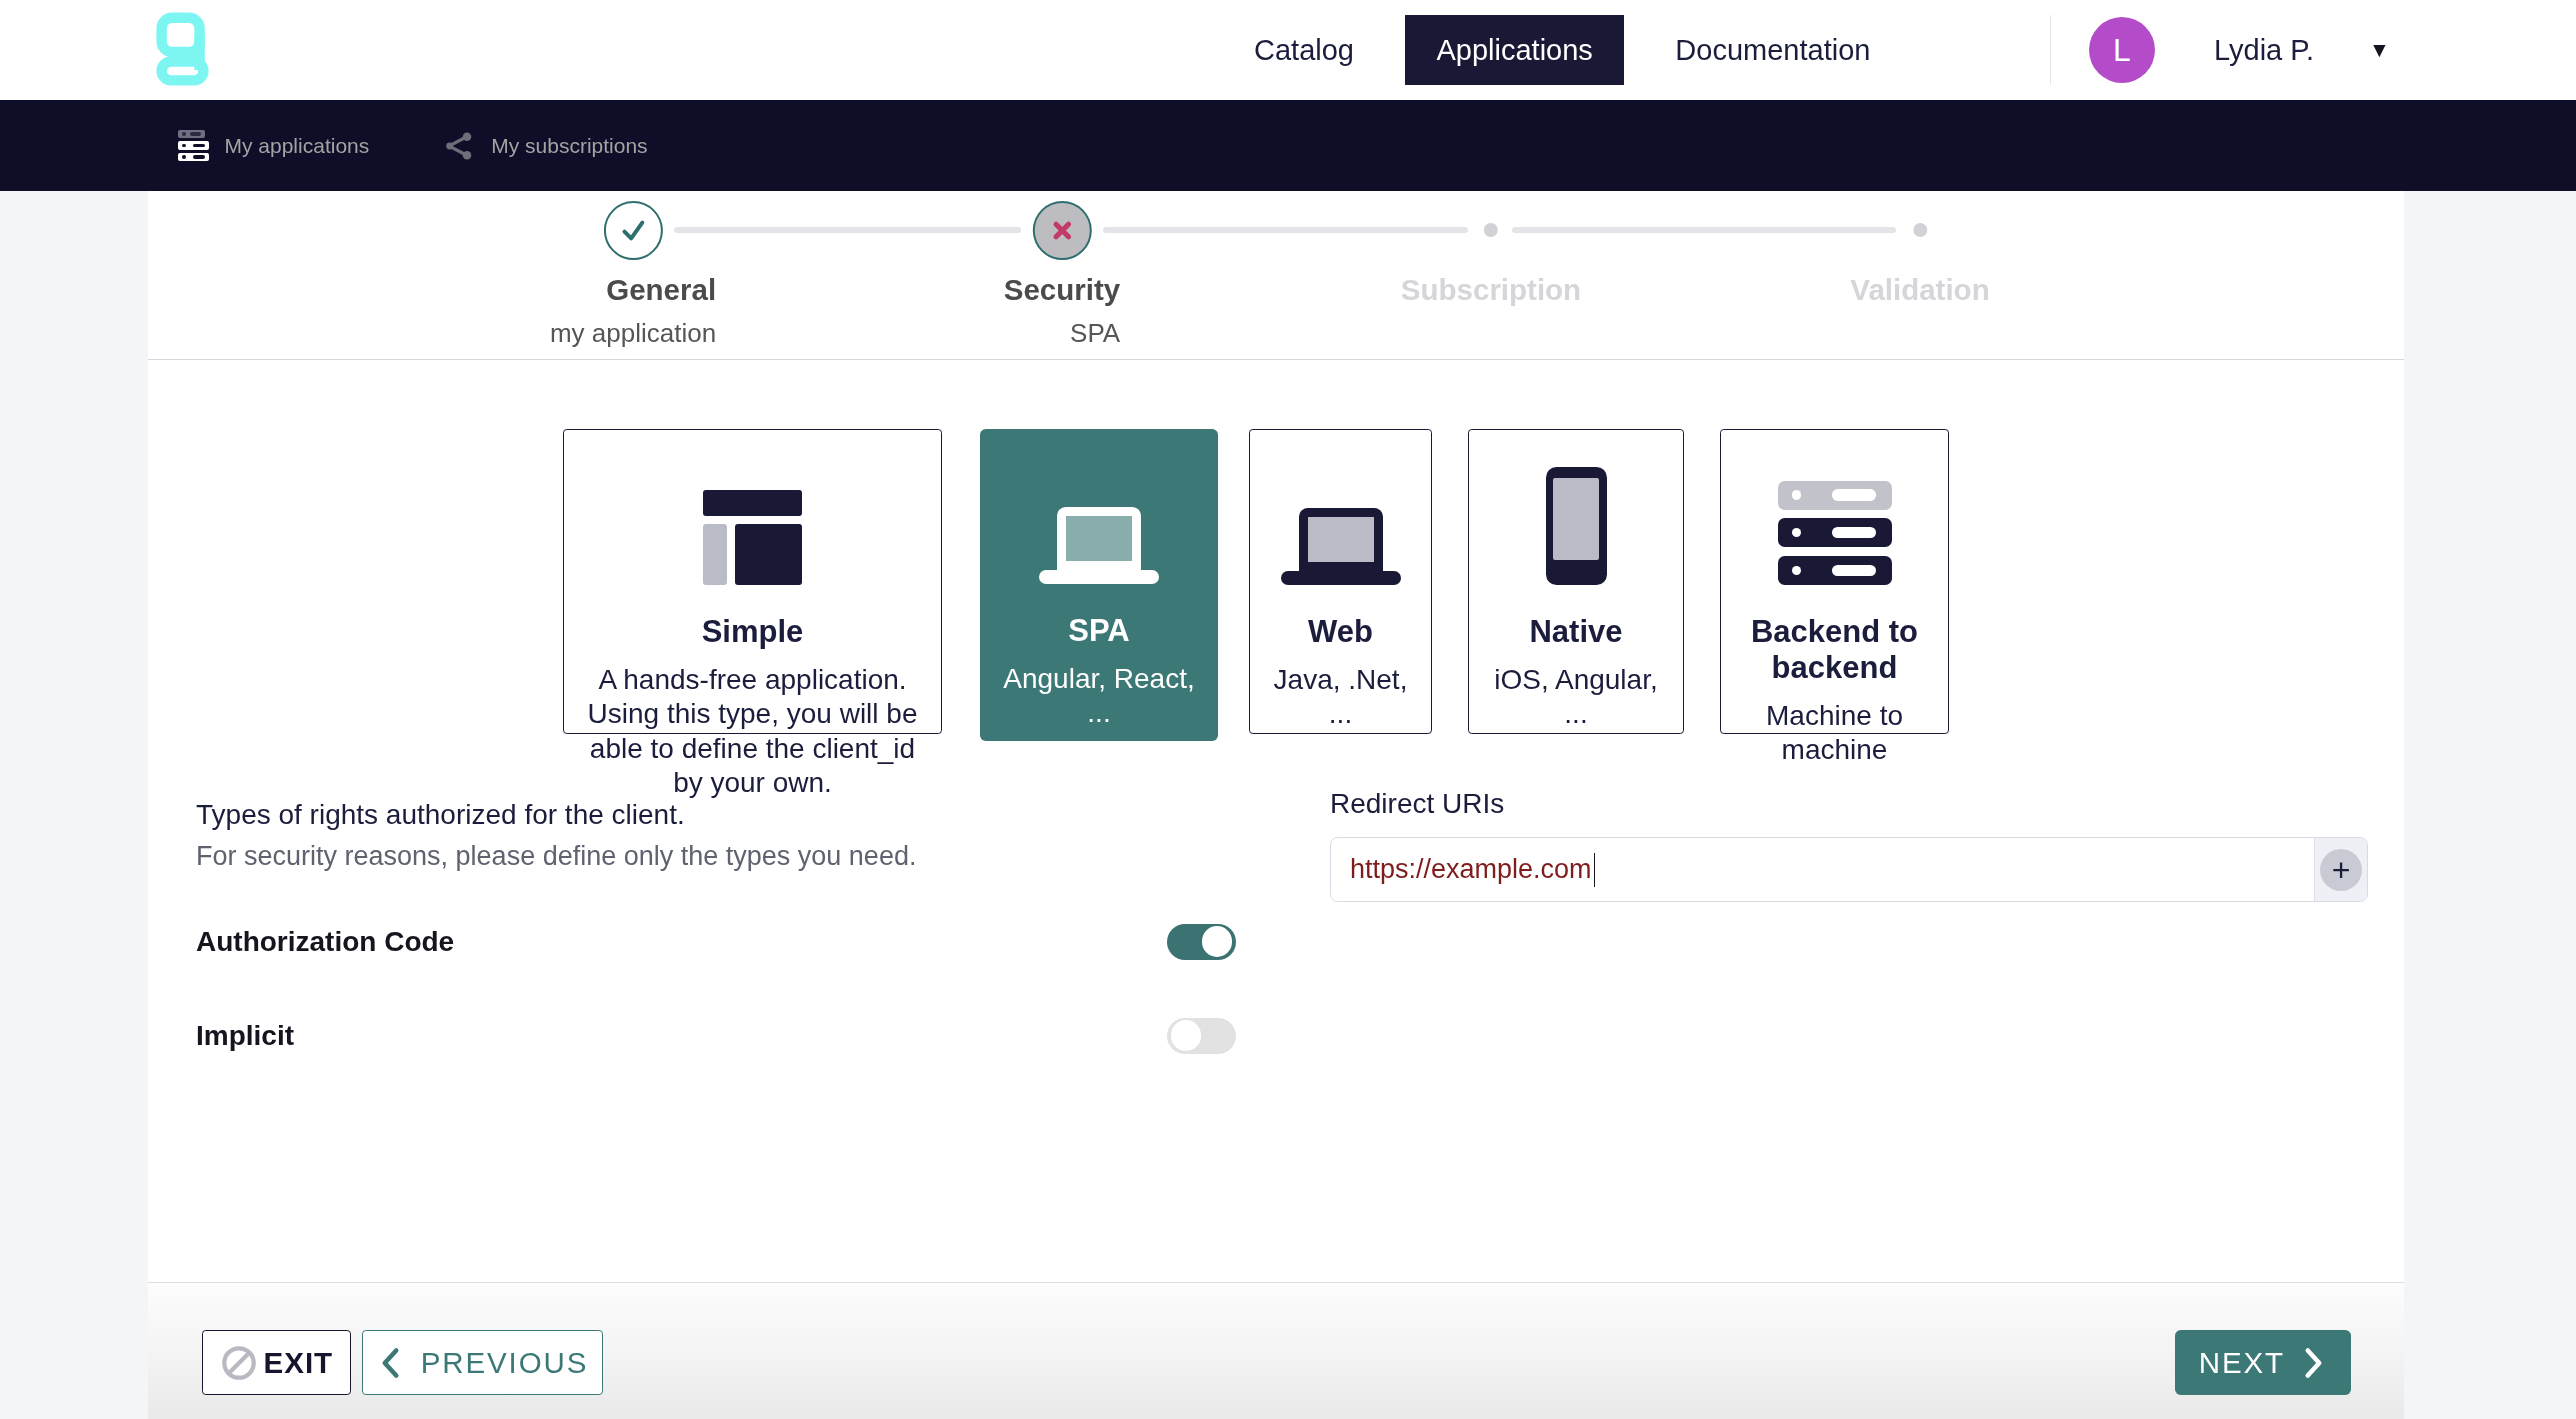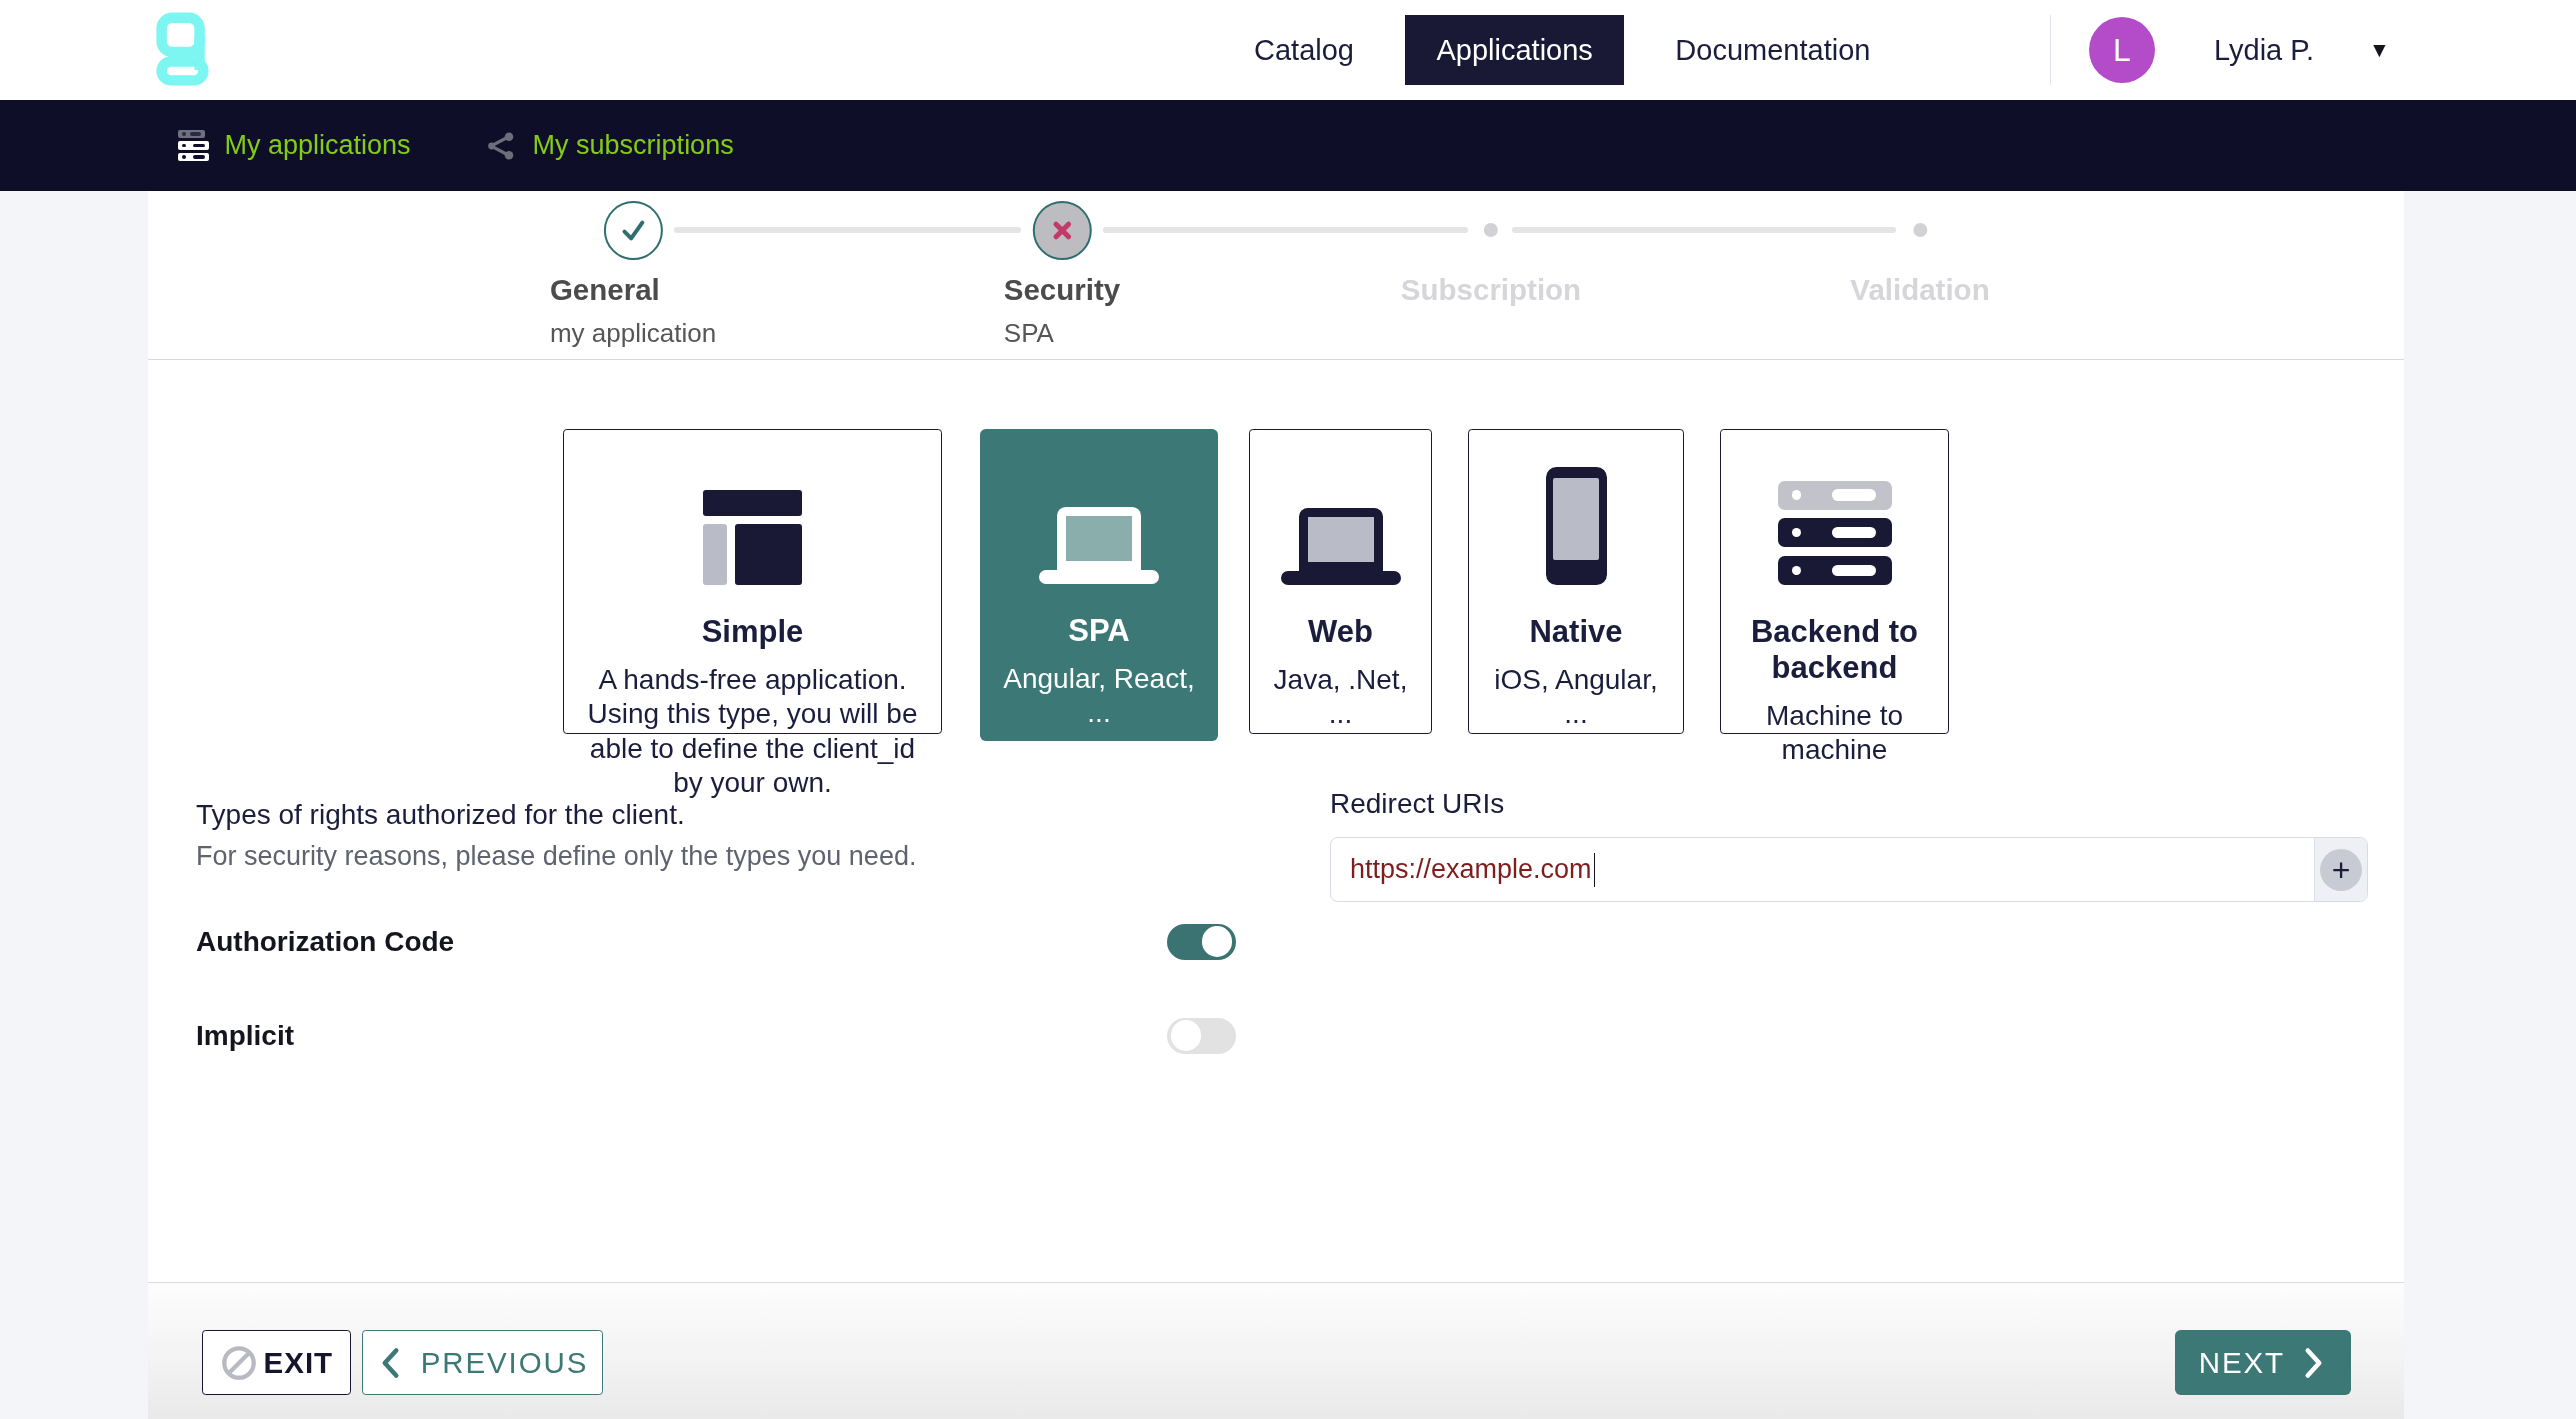--- a/index.html
+++ b/index.html
@@ -16,40 +16,40 @@
   .user-divider{width:1px;height:70px;background:#e4e4ec;}
   .avatar{width:66px;height:66px;border-radius:50%;background:#b44bc8;color:#fff;
     display:flex;align-items:center;justify-content:center;font-size:32px;margin-left:38px;}
   .user-name{font-size:29px;margin-left:59px;}
   .caret{font-size:21px;color:#15151f;margin-left:55px;}
 
   
   .subbar{position:absolute;left:0;top:100px;width:2576px;height:91px;background:#0f0e28;
     display:flex;align-items:center;}
   .subnav-item{display:flex;align-items:center;cursor:pointer;}
-  .subnav-item .lbl{color:#84cc16;font-size:27px;margin-left:16px;}
+  .subnav-item .lbl{color:#a3a3a3;font-size:21px;margin-left:16px;}
   .sub1{margin-left:178px;}
   .sub2{margin-left:74px;}
 
   
   .mini-stack{display:flex;flex-direction:column;gap:2.9px;width:30.5px;}
   .mini-row{position:relative;width:30.5px;height:8.6px;border-radius:1.9px;}
   .mini-row.muted{background:#6f6f80;width:27px;}
   .mini-row.lit{background:#ffffff;}
   .mini-dot{position:absolute;left:3.8px;top:2.4px;width:3.8px;height:3.8px;border-radius:50%;background:#0f0e28;}
   .mini-slot{position:absolute;right:3.8px;top:2.4px;width:11.4px;height:3.8px;border-radius:1.9px;background:#0f0e28;}
   .mini-row.muted .mini-dot,.mini-row.muted .mini-slot{background:#2a2a44;}
 
   
   .main{position:absolute;left:148px;top:191px;width:2256px;height:1229px;background:#ffffff;}
 
   
   .stepper{position:relative;width:100%;height:169px;border-bottom:1px solid #d8d8dc;}
   .seg{position:absolute;top:36px;height:5.7px;border-radius:2.9px;background:#e4e4e8;}
-  .step{position:absolute;transform:translateX(-50%);text-align:left;cursor:pointer;}
+  .step{position:absolute;transform:translateX(-50%);text-align:right;cursor:pointer;}
   .ind{height:59px;display:flex;align-items:center;justify-content:center;}
   .circle{width:59px;height:59px;border-radius:50%;border:2.9px solid #2e6e6c;
     display:flex;align-items:center;justify-content:center;background:#fff;}
   .circle.err{background:#bdbdc1;}
   .dot{width:14.3px;height:14.3px;border-radius:50%;background:#d2d2d6;}
   .step-label{font-size:29.5px;font-weight:bold;color:#4b4b4b;margin-top:13.3px;}
   .step-sub{font-size:26px;color:#565656;margin-top:11.4px;}
   .step.future .step-label{color:#d5d5da;}
 
   

